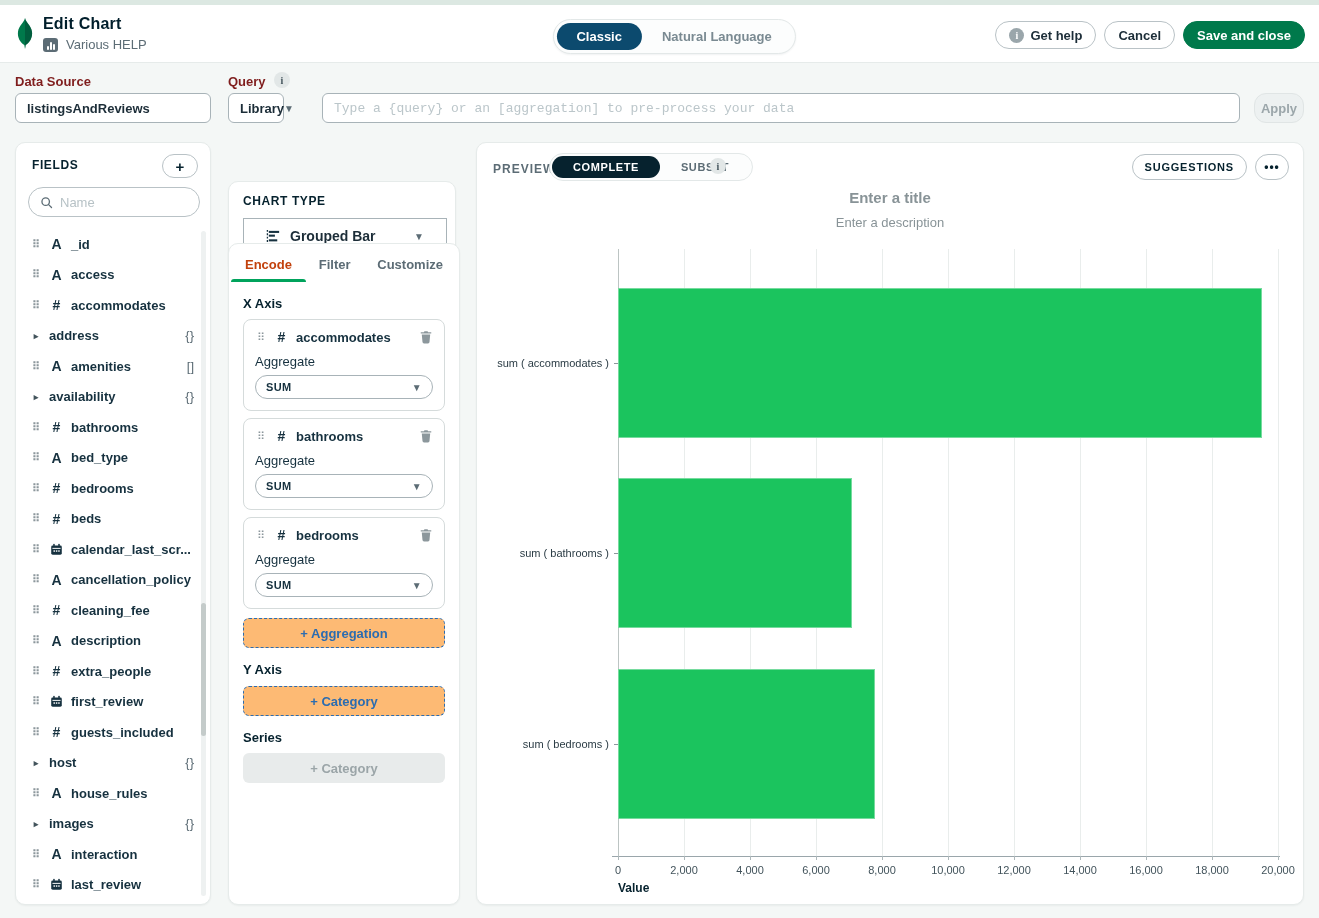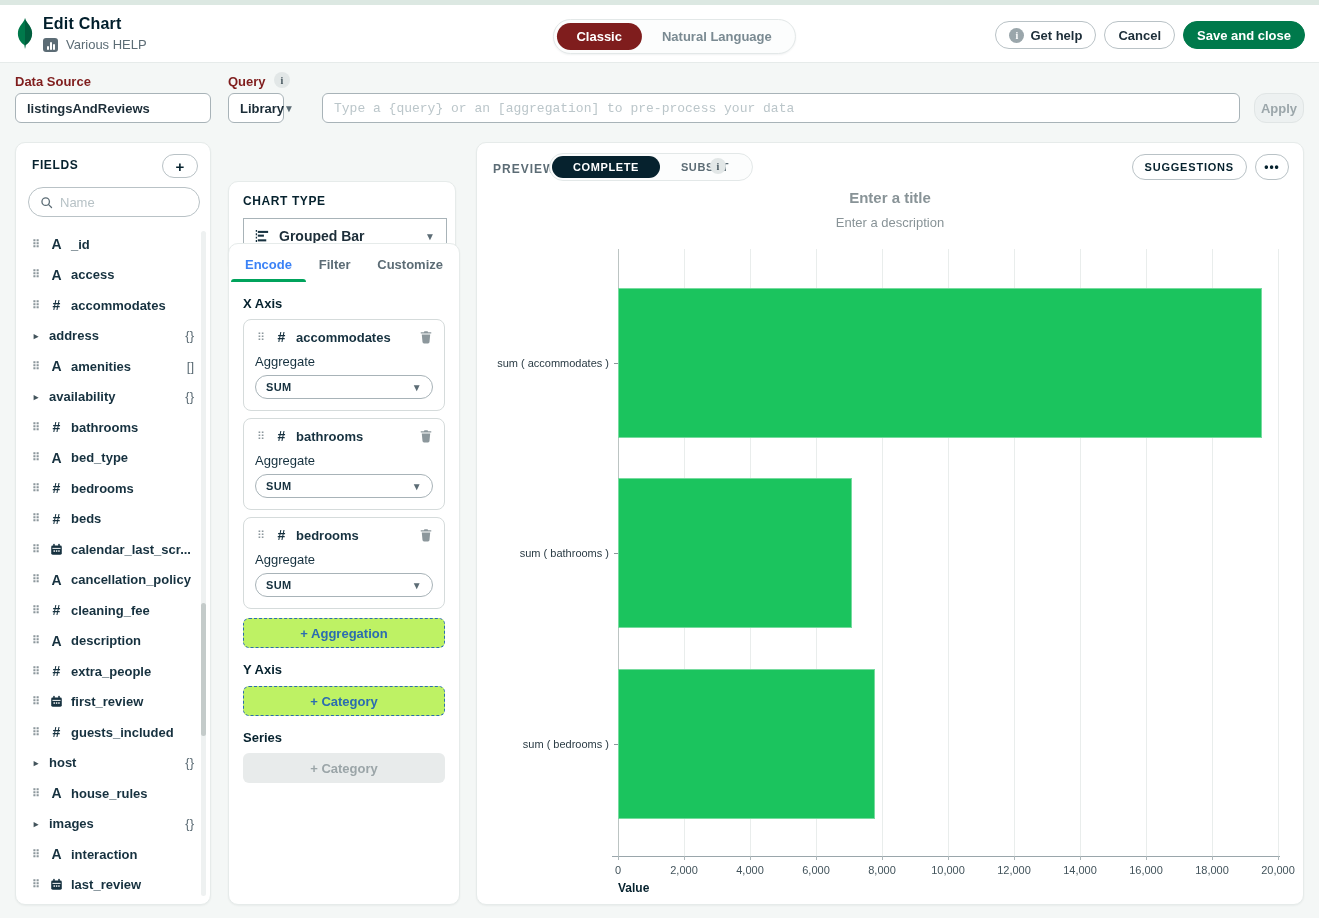--- a/index.html
+++ b/index.html
@@ -13,21 +13,21 @@
   .logo { left:15px; top:13px; width:20px; height:31px; }
   .title-block { left:43px; top:10px; }
   .page-title { font-size:16px; font-weight:bold; color:#001E2B; letter-spacing:.2px; }
   .sub-row { display:flex; align-items:center; gap:8px; margin-top:4px; }
   .sub-icon { width:15px; height:14px; border-radius:3px; background:#5C6C75; display:flex; align-items:flex-end; justify-content:center; gap:1px; padding:2px 2px; }
   .sub-icon i { display:block; width:2px; background:#fff; border-radius:1px; }
   .sub-text { font-size:13px; color:#5C6C75; }
 
   .mode-toggle { left:50%; top:14px; transform:translateX(-44%); display:flex; padding:3px; background:#FCFDFD; border:1px solid #E3E8E8; border-radius:18px; box-shadow:0 1px 2px rgba(0,30,43,.06); }
   .seg { padding:6px 20px; border-radius:14px; font-size:13px; font-weight:bold; color:#7A8A92; cursor:pointer; }
-  .seg.active { background:#7f1d1d; color:#fff; }
+  .seg.active { background:#0c4a6e; color:#fff; }
 
   .header-actions { right:14px; top:16px; display:flex; gap:8px; }
   .btn { height:28px; display:flex; align-items:center; gap:6px; padding:0 13px; border:1px solid #B9C2C6; border-radius:14px; background:#fff; font-size:13px; font-weight:bold; color:#1C2D38; }
   .btn.primary { background:#00794B; border-color:#00794B; color:#fff; }
   .info-dot { width:15px; height:15px; border-radius:50%; background:#9AA6AB; color:#fff; font-size:10px; font-weight:bold; display:inline-flex; align-items:center; justify-content:center; font-family:"Liberation Serif", serif; }
 
   
   .fld-label { font-size:13px; font-weight:bold; color:#7f1d1d; }
   .input { background:#fff; border:1px solid #A8B3B8; border-radius:6px; font-size:13px; color:#1C2D38; display:flex; align-items:center; padding:0 11px; }
   .ds-input { left:15px; top:93px; width:196px; height:30px; font-weight:600; }
@@ -52,38 +52,38 @@
   .lead.arrow { color:#42535B; font-size:9px; }
   .ftype { width:15px; font-size:14px; font-weight:bold; color:#16313F; text-align:center; flex:none; }
   .ftype.cal svg { display:block; margin:0 auto; }
   .fname { white-space:nowrap; }
   .fsuffix { margin-left:auto; margin-right:6px; color:#5C6C75; font-size:13px; font-weight:normal; }
   .scroll-track { right:4px; top:88px; bottom:8px; width:5px; background:#EEF1F1; border-radius:3px; }
   .scroll-thumb { position:absolute; left:0; width:5px; top:56%; height:20%; background:#C4CBCA; border-radius:3px; }
 
   
   .charttype-card { left:228px; top:142px; width:228px; height:91px; padding:12px 14px;margin-top:39px; }
-  .ct-select { margin-top:10px; width:204px; height:36px; border:1px solid #A8B3B8; border-radius:0; display:flex; align-items:center; gap:9px; padding:0 11px; font-size:14px; font-weight:600; color:#1C2D38; }
+  .ct-select { margin-top:10px; width:204px; height:36px; border:1px solid #A8B3B8; border-radius:0; display:flex; align-items:center; gap:9px; padding:0 22px; font-size:14px; font-weight:600; color:#1C2D38; }
   .ct-select .chev { margin-left:auto; }
 
   
   .encode-card { left:228px; top:243px; width:232px; height:662px; }
   .tabs { display:flex; justify-content:space-between; padding:0 14px; }
   .tab { position:relative; padding:13px 2px 10px; font-size:13px; font-weight:bold; color:#5C6C75; }
-  .tab.active { color:#3b82f6; }
+  .tab.active { color:#c2410c; }
   .tab.active::after { content:""; position:absolute; left:-12px; right:-12px; bottom:0; height:3px; background:#00A35C; border-radius:3px 3px 0 0; }
   .enc-body { padding:10px 14px; }
   .axis-label { font-size:13px; font-weight:bold; color:#06222E; margin:4px 0 8px; }
   .enc-card { border:1px solid #D5DBDB; border-radius:8px; padding:9px 11px 11px; margin-bottom:7px; }
   .enc-row { display:flex; align-items:center; gap:7px; }
   .enc-name { font-size:13px; font-weight:600; color:#16313F; }
   .trash { margin-left:auto; display:flex; }
   .agg-label { font-size:13px; color:#16313F; margin:9px 0 6px; }
   .agg-select { height:24px; border:1px solid #A8B3B8; border-radius:12px; display:flex; align-items:center; justify-content:space-between; padding:0 10px; font-size:11px; font-weight:bold; letter-spacing:.3px; color:#16313F; }
-  .dash-btn { height:30px; border:1.5px dashed #2B6CB0; border-radius:6px; background:#bef264; color:#2B6CB0; font-size:13px; font-weight:600; display:flex; align-items:center; justify-content:center; margin:9px 0 14px; }
+  .dash-btn { height:30px; border:1.5px dashed #2B6CB0; border-radius:6px; background:#fdba74; color:#2B6CB0; font-size:13px; font-weight:600; display:flex; align-items:center; justify-content:center; margin:9px 0 14px; }
   .gray-btn { height:30px; border-radius:6px; background:#E8EBEB; color:#9BA5A8; font-size:13px; font-weight:600; display:flex; align-items:center; justify-content:center; margin-top:2px; }
 
   
   .preview-card { left:476px; top:142px; width:828px; height:763px; }
   .pv-label { left:16px; top:19px; font-size:12px; font-weight:bold; letter-spacing:1px; color:#5C6C75; }
   .pv-toggle { left:72px; top:10px; display:flex; padding:2px; border:1px solid #E3E8E8; border-radius:15px; background:#FCFDFD; }
   .pv-seg { padding:5px 21px; border-radius:12px; font-size:11px; font-weight:bold; letter-spacing:.6px; color:#5C6C75; }
   .pv-seg.active { background:#06222E; color:#fff; }
   .pv-info { left:233px; top:15px; width:16px; height:16px; border-radius:50%; background:#E2E7E7; color:#42535B; font-size:10px; font-weight:bold; display:flex; align-items:center; justify-content:center; font-family:"Liberation Serif", serif; }
   .suggestions-btn { right:56px; top:11px; height:26px; padding:0 12px; border:1px solid #B9C2C6; border-radius:13px; background:#fff; font-size:11px; font-weight:bold; letter-spacing:.8px; color:#06222E; display:flex; align-items:center; }

